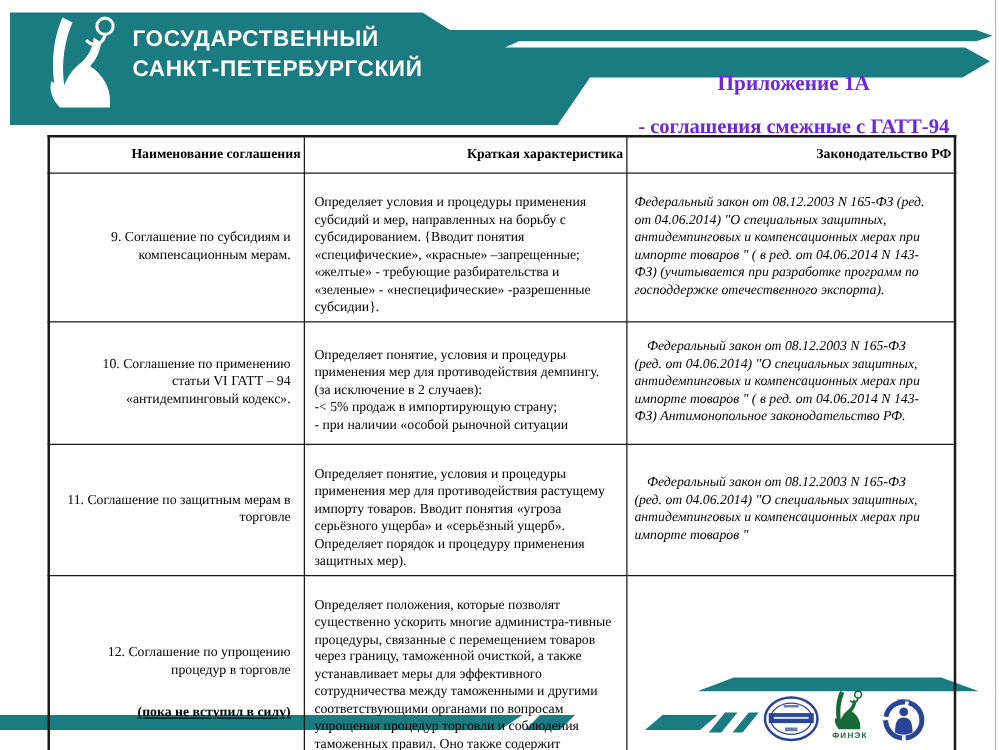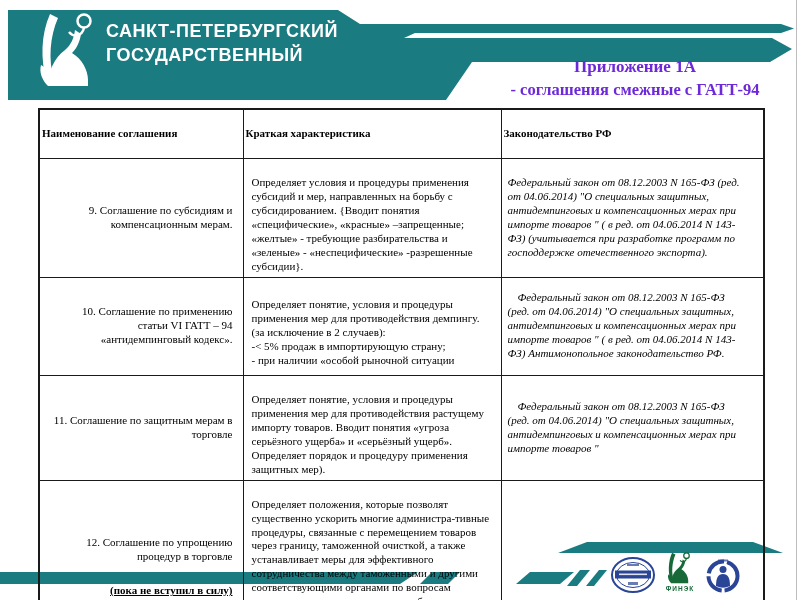--- a/index.html
+++ b/index.html
@@ -10,32 +10,32 @@
   svg.deco{position:absolute;left:0;top:0;pointer-events:none;}
   
   .griffin{position:absolute;left:28px;top:10px;width:72px;height:80px;}
   .univ{
     position:absolute;left:106px;top:19px;width:360px;
     font-family:"Liberation Sans", sans-serif;font-weight:bold;
     font-size:18px;line-height:24px;color:#ffffff;letter-spacing:.5px;
   }
   .apptitle{position:absolute;left:478px;top:57px;width:314px;text-align:center;color:#6d28d9;}
   .apptitle .t1{font-size:17px;font-weight:bold;}
-  .apptitle .t2{font-size:16.5px;font-weight:bold;margin-top:3px;white-space:nowrap;}
+  .apptitle .t2{font-size:16.5px;font-weight:bold;margin-top:14px;white-space:nowrap;}
   
   table.agr{
     position:absolute;left:38px;top:108px;width:725px;height:459px;
     border-collapse:collapse;table-layout:fixed;
   }
   table.agr td,table.agr th{
     border:1px solid #1a1a1a;font-size:11px;line-height:1.27;
     vertical-align:middle;overflow:hidden;
   }
   table.agr{border:2px solid #1a1a1a;}
-  th.hcell{font-size:11.5px;font-weight:bold;text-align:left;padding:17px 2px;}
+  th.hcell{font-size:11.5px;font-weight:bold;text-align:right;padding:7px 2px;}
   td.c1{text-align:right;padding:2px 10px;font-size:11.5px;}
   td.c2{padding:17px 6px 3px 8px;white-space:pre-line;}
   td.c3{padding:3px 20px 3px 6px;font-style:italic;}
   td.c3.indent{ text-indent:10px;}
   .note{font-weight:bold;text-decoration:underline;margin-top:20px;}
   
   .finec-caption{
     position:absolute;left:655px;top:585px;width:50px;text-align:center;
     font-family:"Liberation Sans", sans-serif;font-size:6.5px;font-weight:bold;color:#176a38;letter-spacing:1px;
   }
@@ -61,22 +61,22 @@
 
   <svg class="griffin" viewBox="0 0 72 80">
     <circle cx="56" cy="11" r="6.5" fill="none" stroke="#ffffff" stroke-width="2.5"></circle>
     <path d="M56,18 C54,26 46,28 41,22" fill="none" stroke="#ffffff" stroke-width="2.5"></path>
     <path d="M22,4 C13,24 12,50 19,72 L26,69 C20,50 22,26 30,8 Z" fill="#ffffff"></path>
     <path d="M20,76 C20,62 26,48 37,40 C43,35 46,28 47,20 L53,24 C52,31 49,38 44,43 C54,49 60,60 60,70 L60,76 Z" fill="#ffffff"></path>
     <path d="M20,76 C14,70 11,62 13,55 L18,58 C17,63 19,69 24,73 Z" fill="#ffffff"></path>
   </svg>
 
   <div class="univ">
+    <div>ГОСУДАРСТВЕННЫЙ</div>
     <div>САНКТ-ПЕТЕРБУРГСКИЙ</div>
-    <div>ГОСУДАРСТВЕННЫЙ</div>
   </div>
 
   <div class="apptitle">
     <div class="t1">Приложение 1А</div>
     <div class="t2">- соглашения смежные с  ГАТТ-94</div>
   </div>
 
   <table class="agr">
     <colgroup>
         <col style="width:204px">

